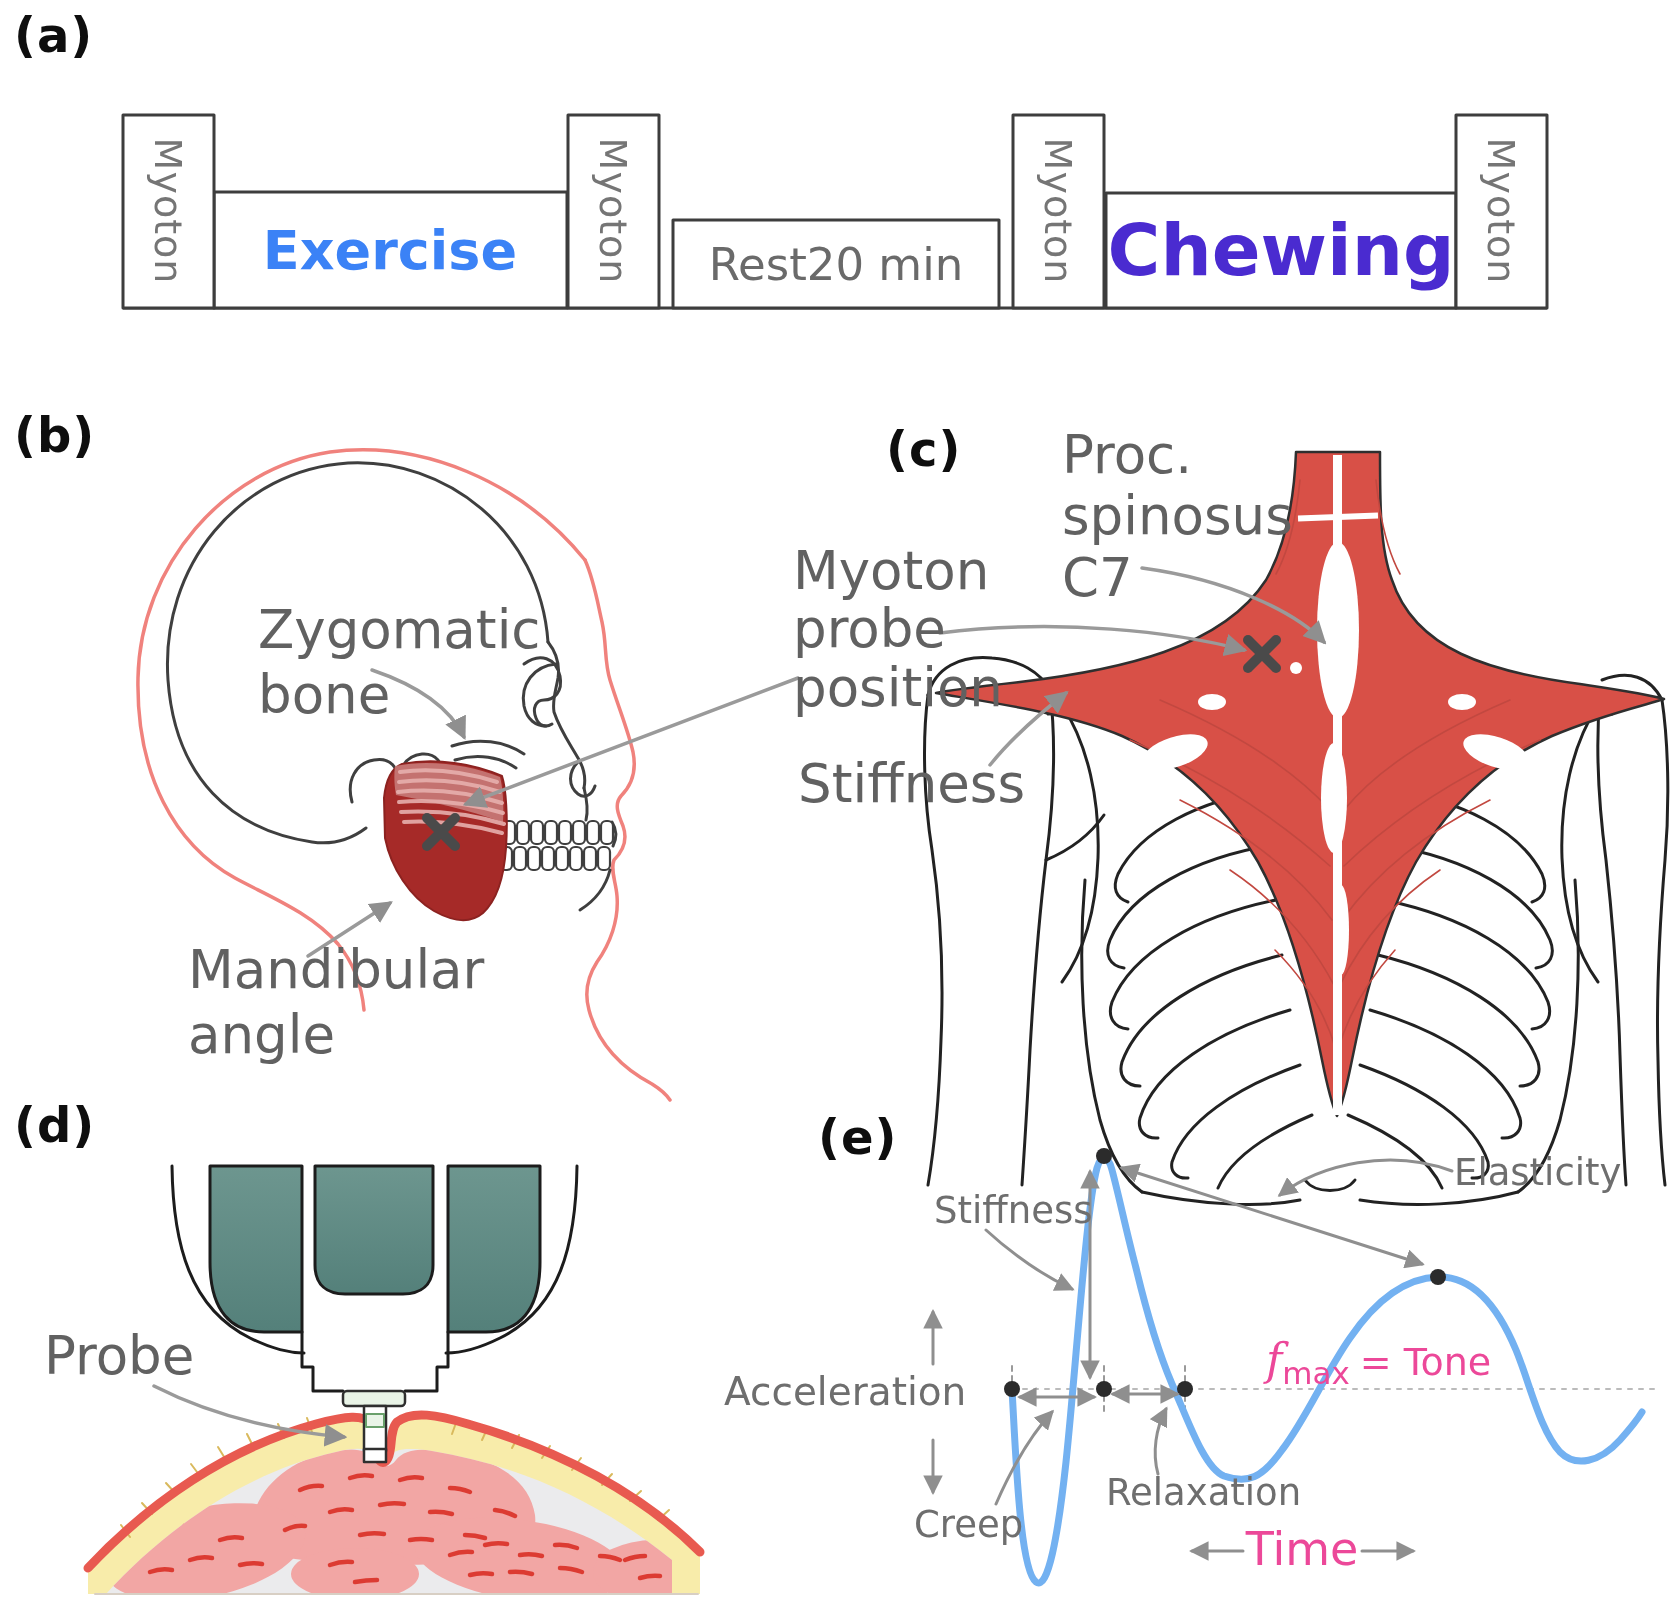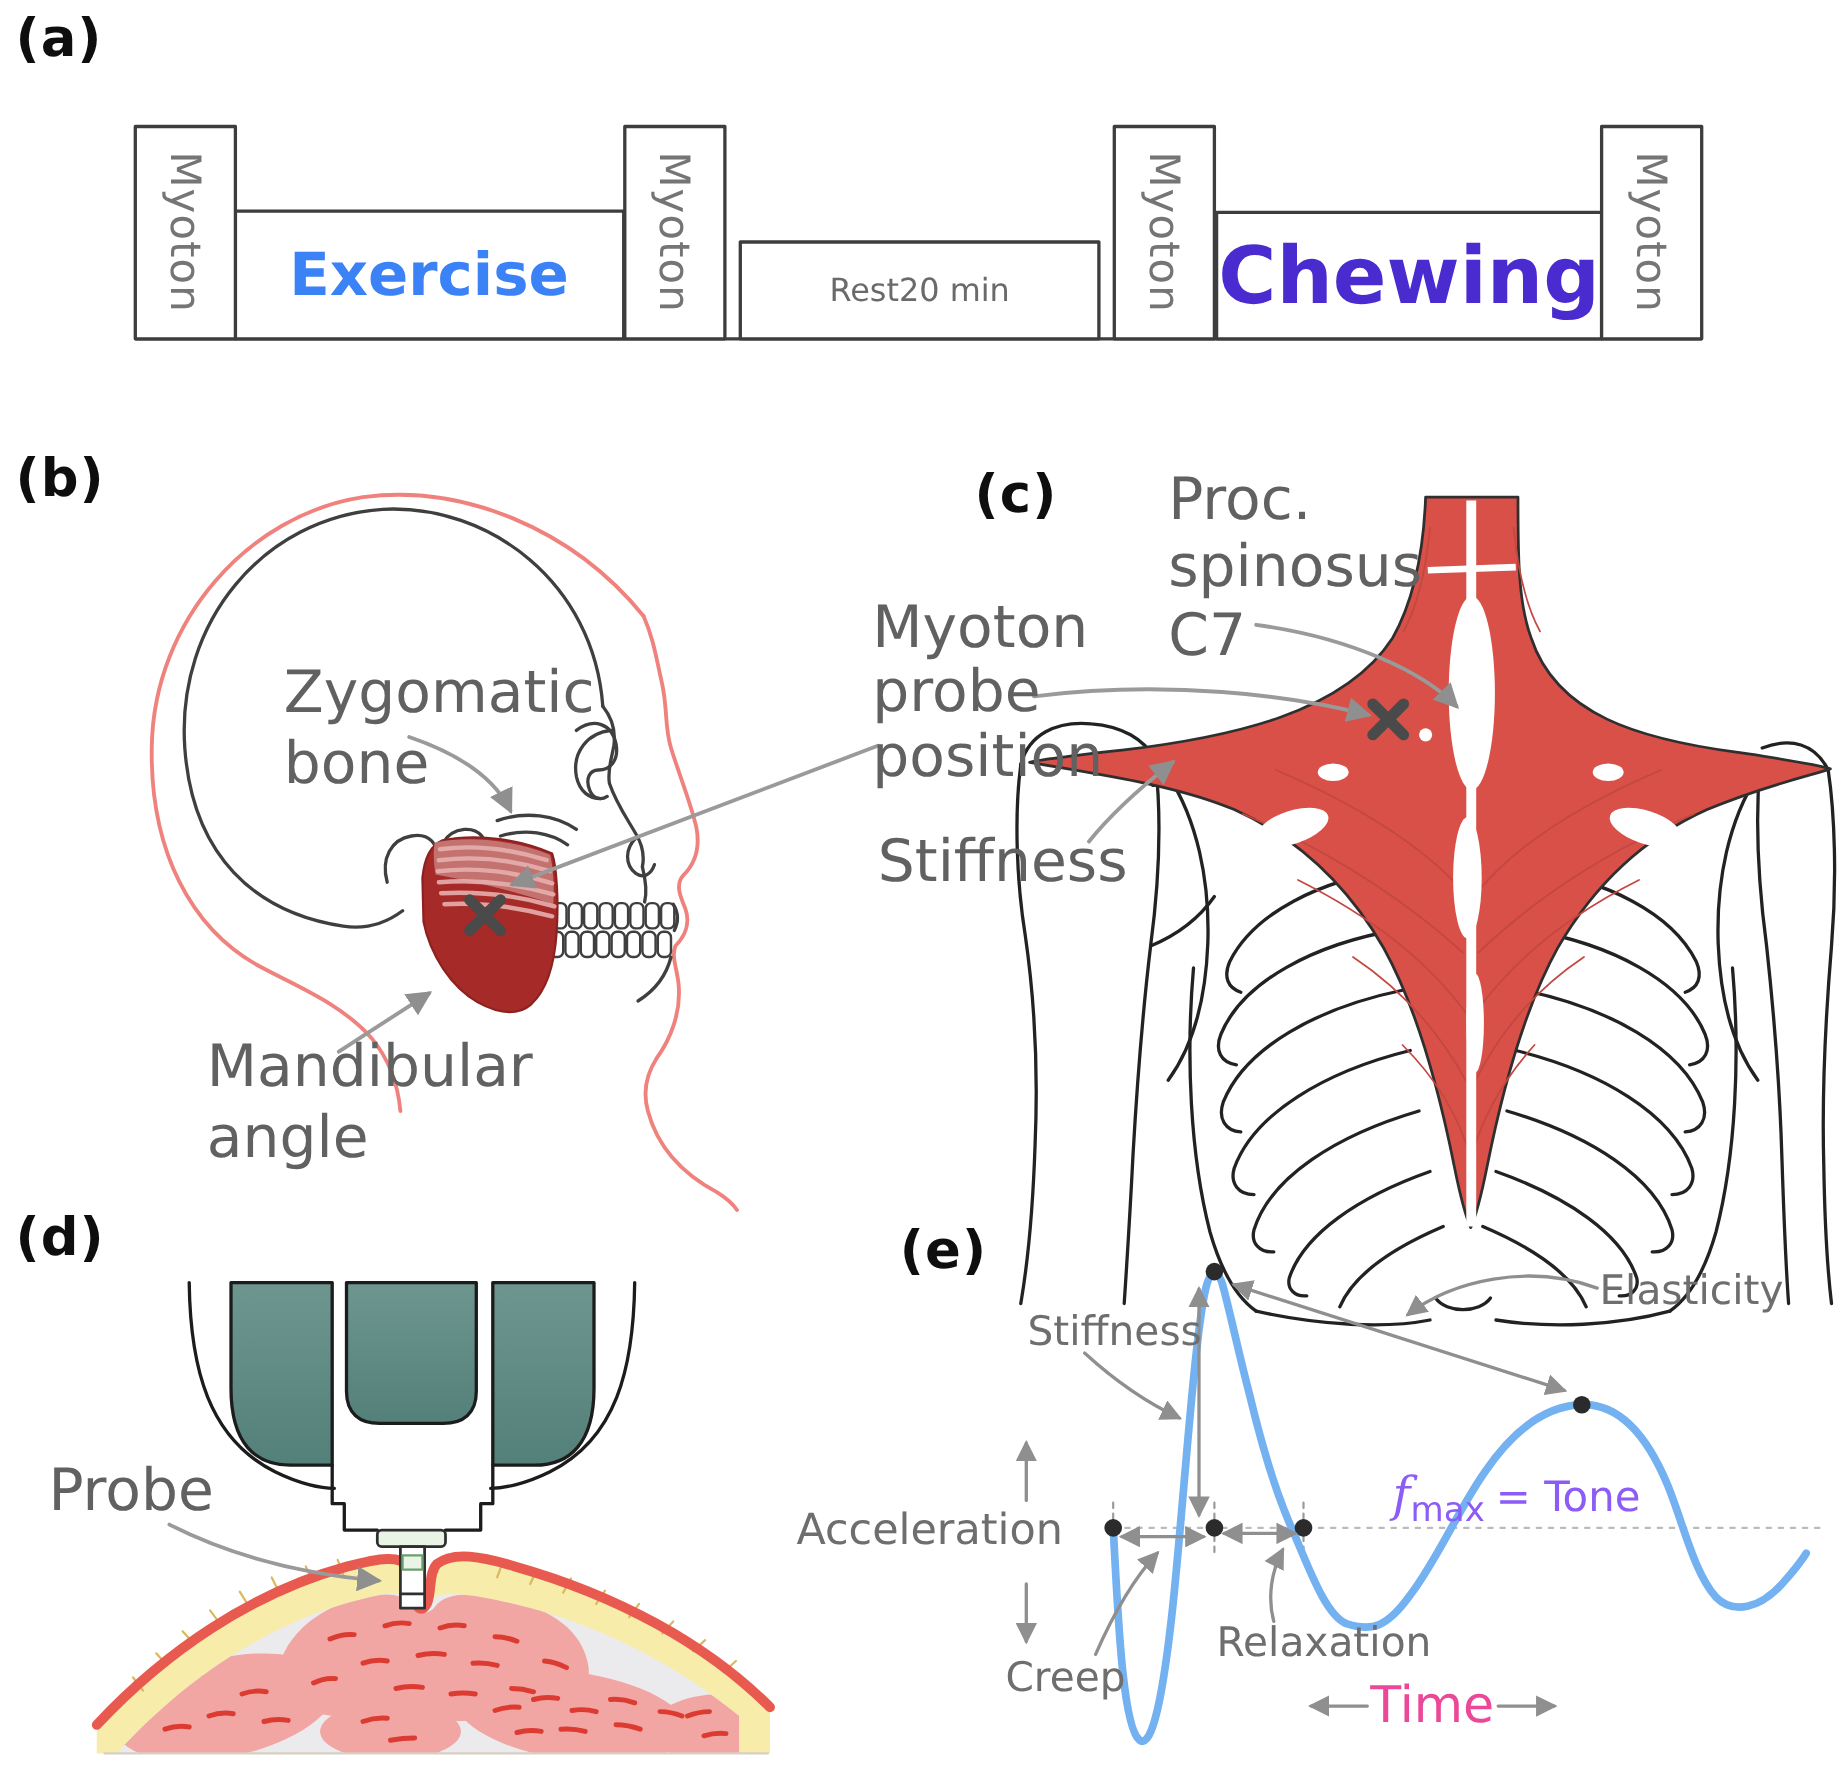--- a/index.html
+++ b/index.html
@@ -7,22 +7,22 @@
          font-family:"DejaVu Sans","Liberation Sans",sans-serif;}
   #art{position:absolute;left:0;top:0;}
   .lbl{position:absolute;white-space:pre-line;line-height:1.22;}
   .panel-letter{font-size:48px;font-weight:800;color:#0e0e0e;letter-spacing:1px;}
   .anat{font-size:53px;color:#616161;}
   .elabel{font-size:37px;color:#6e6e6e;}
   .boxtext{position:absolute;transform:translate(-50%,-50%);white-space:nowrap;}
   .myoton{font-size:38px;color:#757575;transform:translate(-50%,-50%) rotate(90deg);letter-spacing:1px;}
   .exercise{font-size:54px;font-weight:700;color:#3b82f6;}
   .chewing{font-size:72px;font-weight:700;color:#4a2bd0;}
-  .rest{font-size:29px;color:#6a6a6a;}
-  .fmax{position:absolute;color:#8b5cf6;}
+  .rest{font-size:45px;color:#6a6a6a;}
+  .fmax{position:absolute;color:#ec4899;}
   .fmax .fi{font-family:"DejaVu Serif","Liberation Serif",serif;font-style:italic;font-size:44px;}
   .fmax .fsub{font-size:31px;vertical-align:-9px;}
   .fmax .frest{font-size:38px;margin-left:10px;}
   .timelbl{font-size:46px;color:#ec4899;}
 </style>
 </head>
 <body>
 
 <div id="stage">
 

